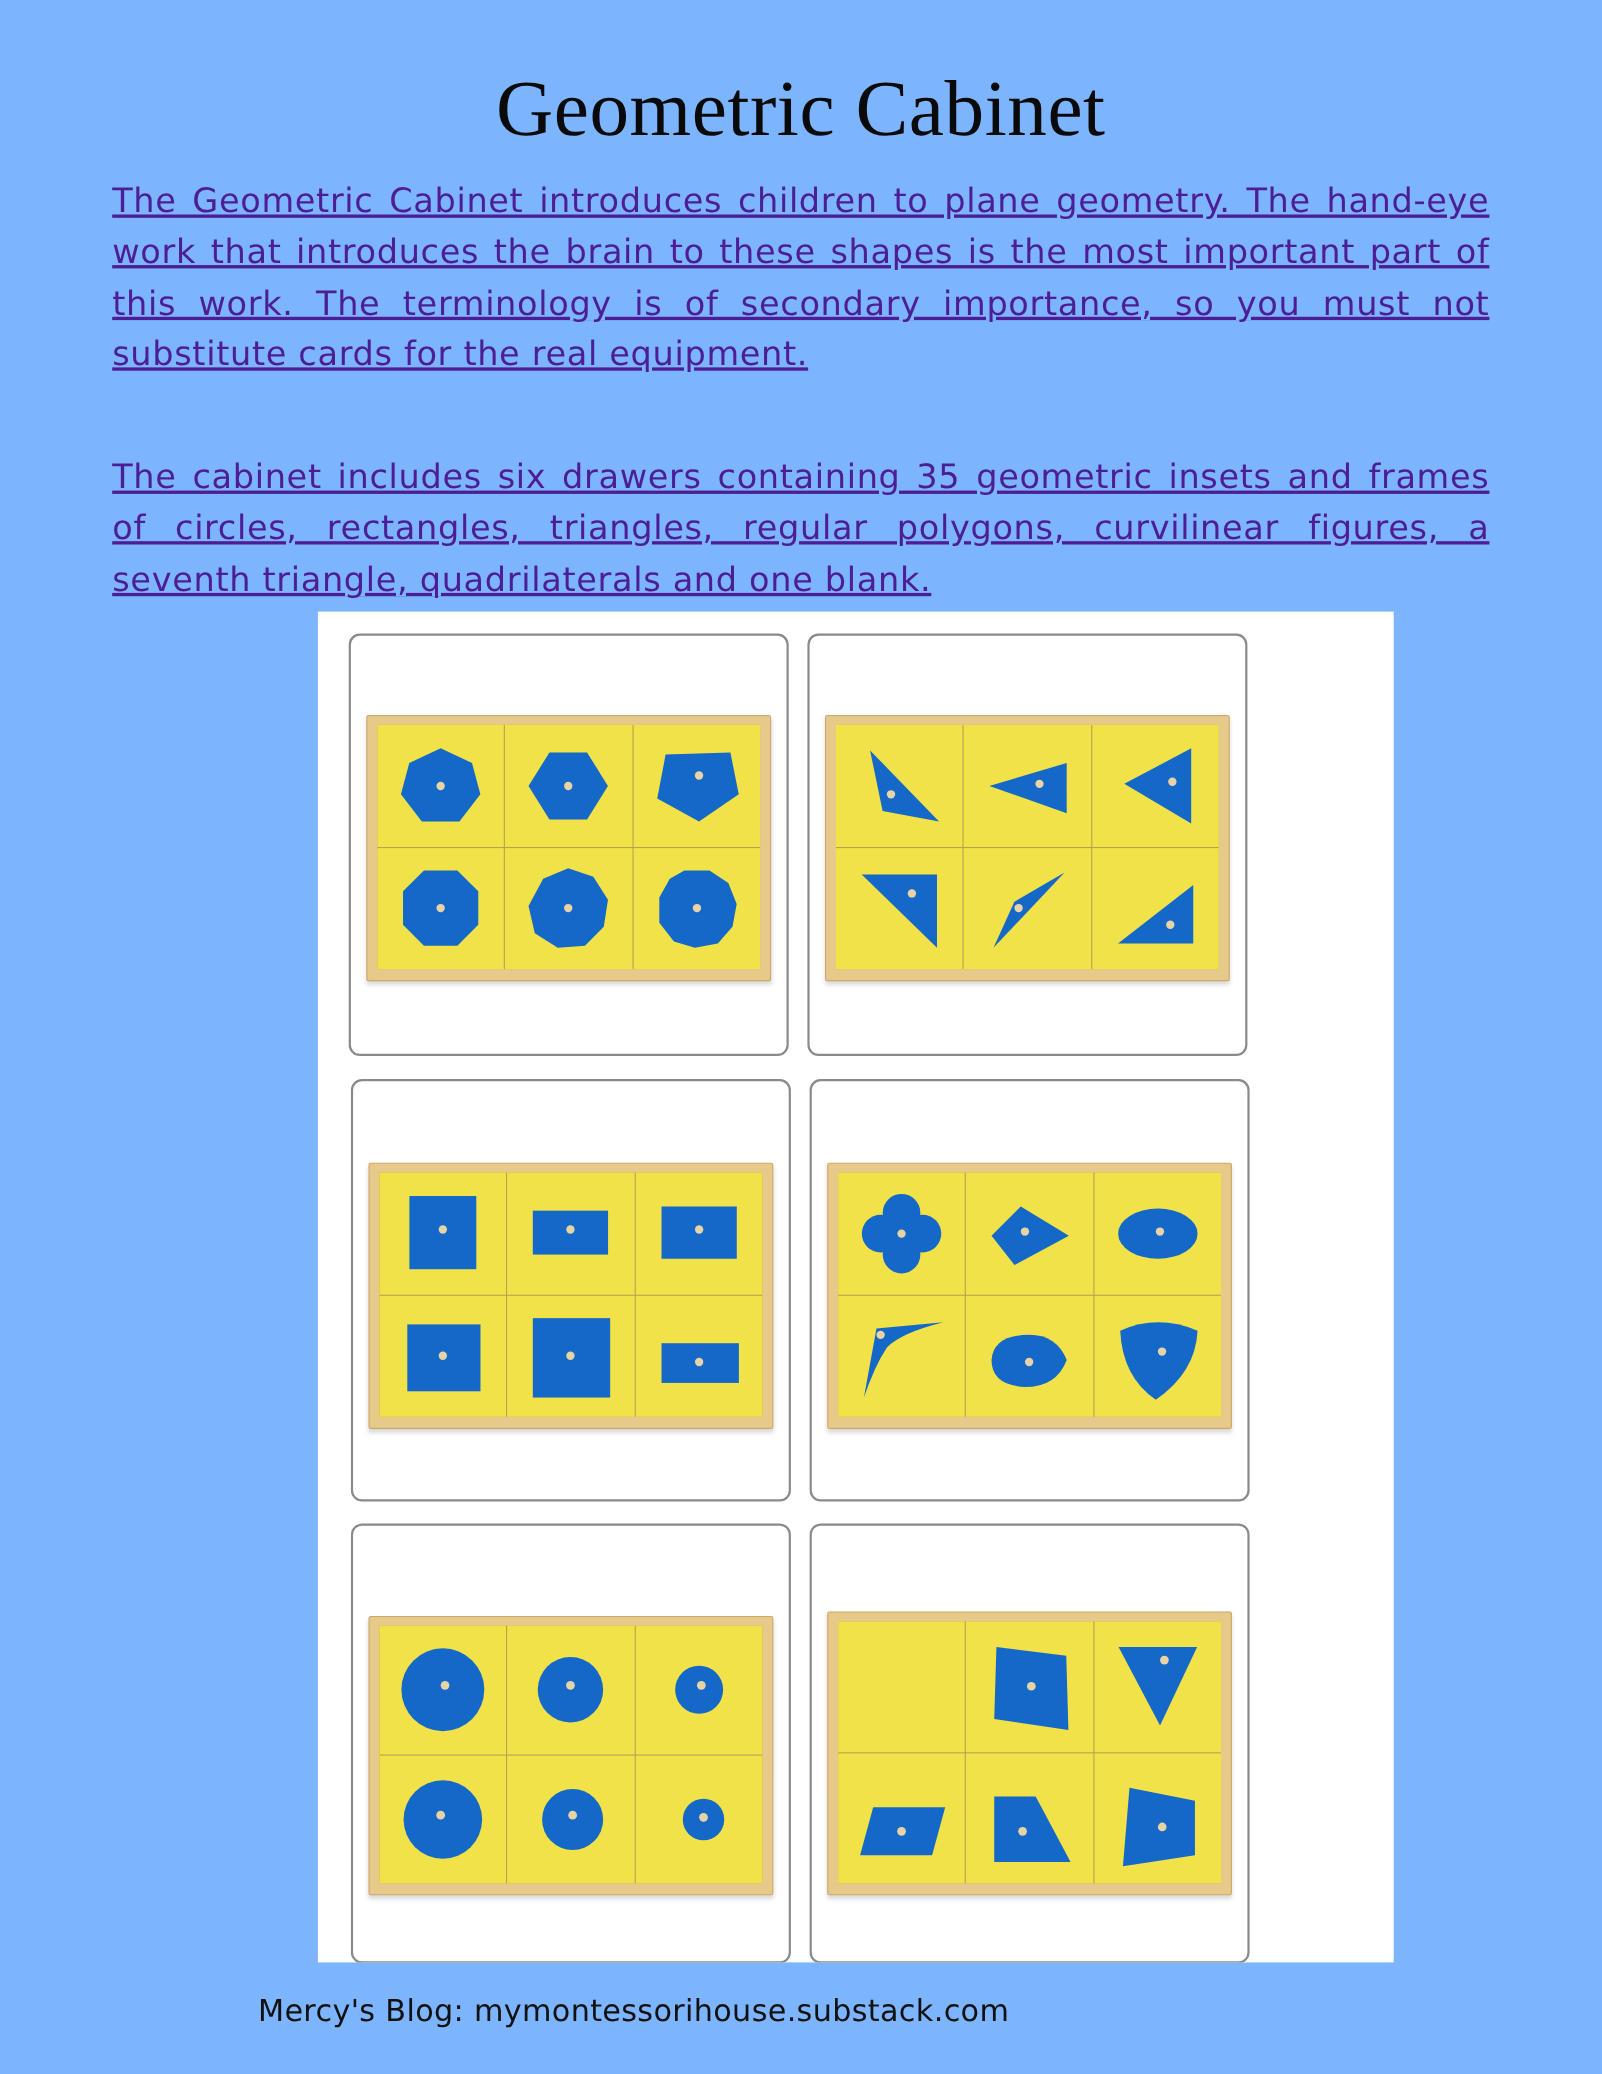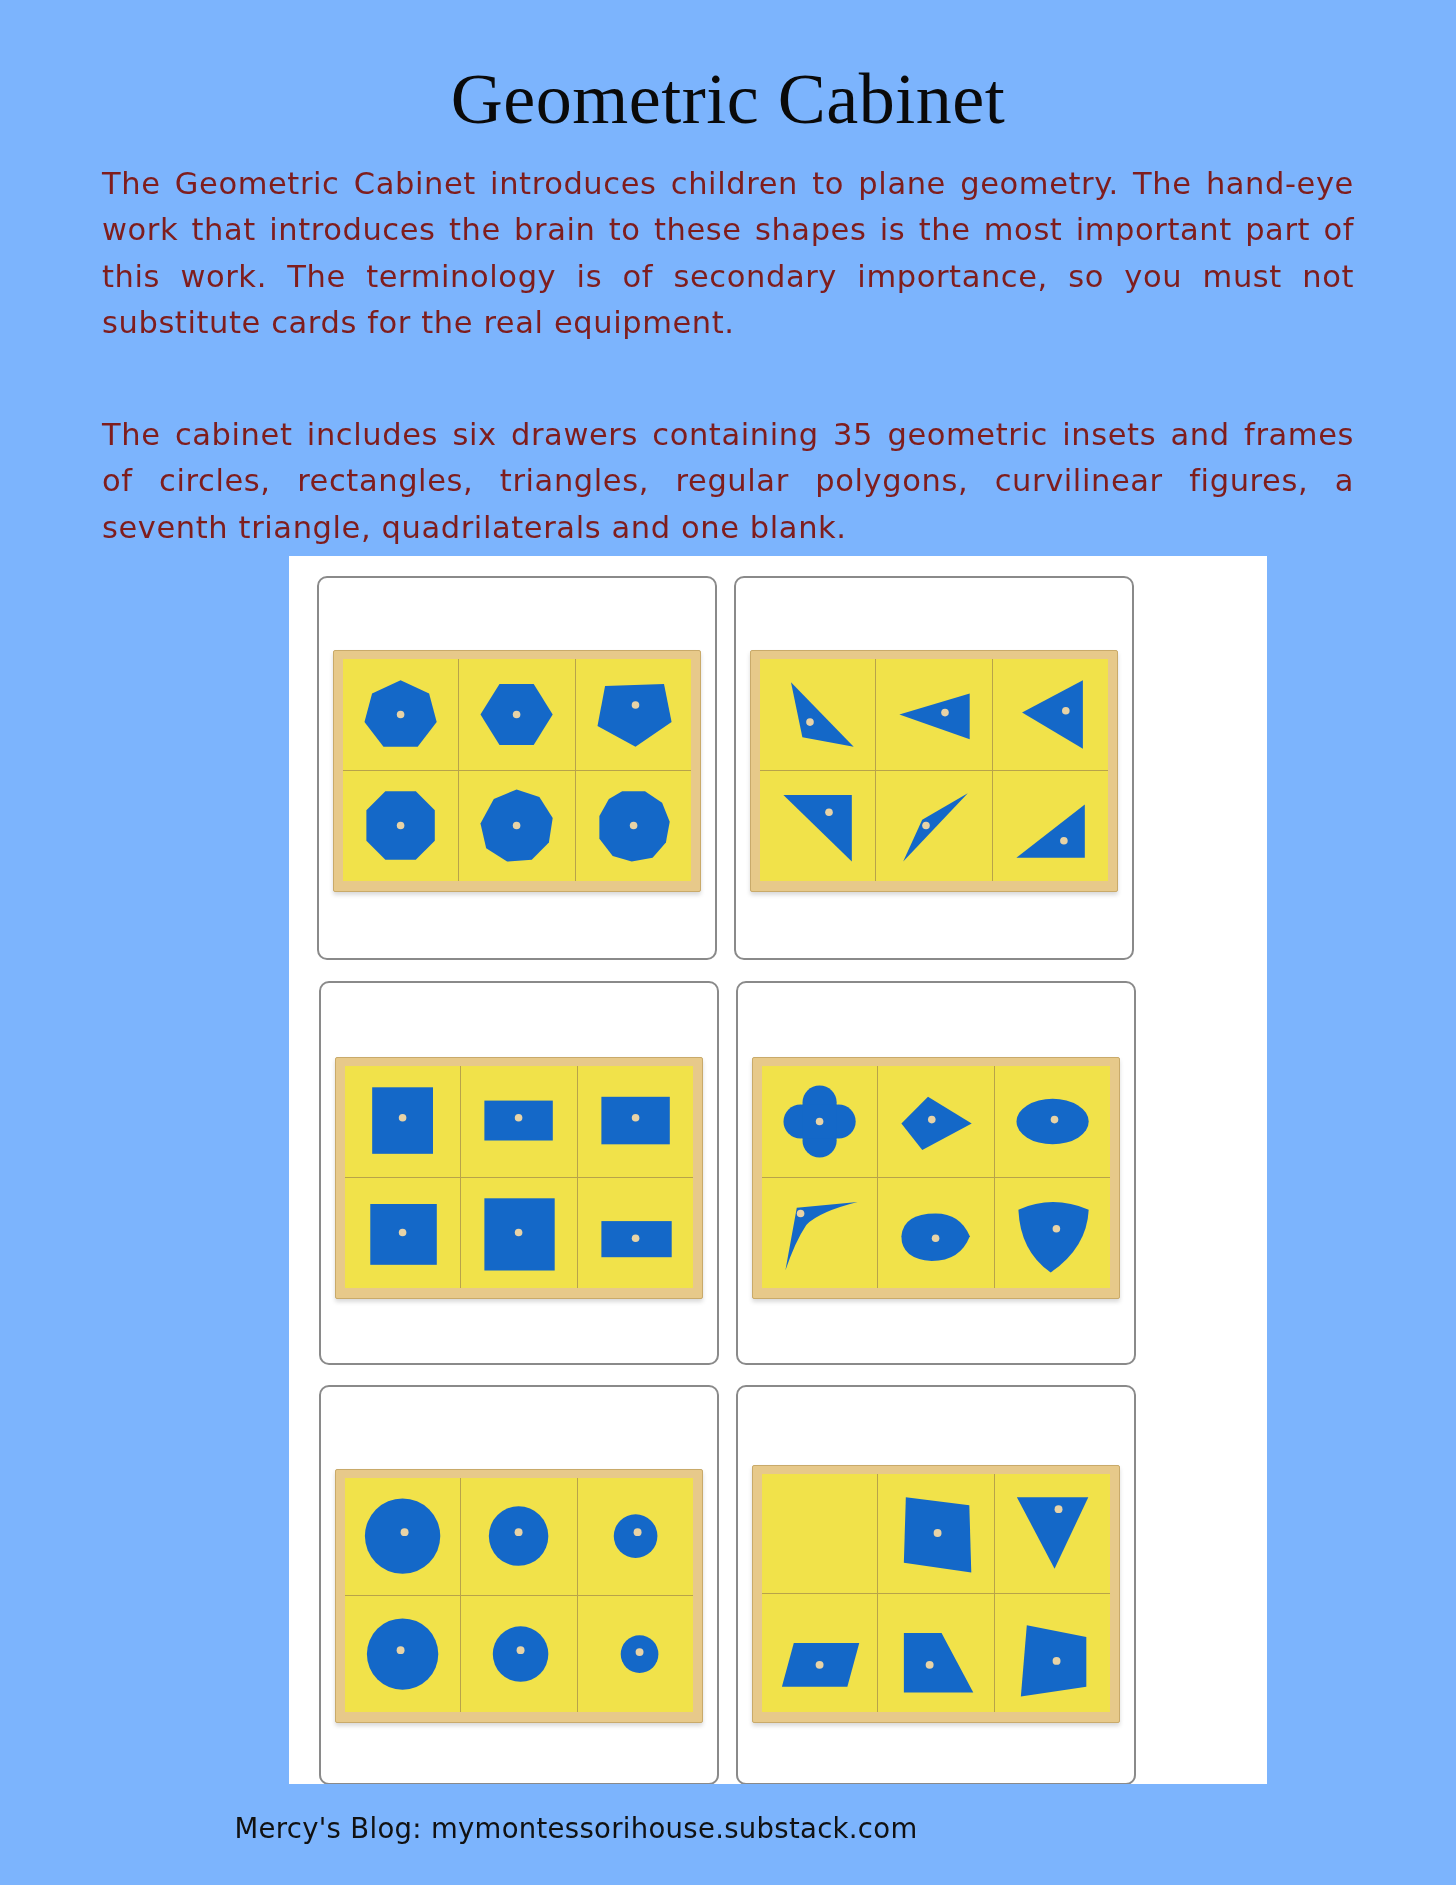--- a/index.html
+++ b/index.html
@@ -16,21 +16,22 @@
     text-align: center;
     font-size: 72px; font-weight: 400; letter-spacing: 0.5px;
     color: #0a0a0a;
     font-family: Liberation Serif, serif;
   }
   .para {
     position: absolute; left: 102px; width: 1252px;
     font-size: 30.5px; line-height: 46.3px;
     text-align: justify; text-align-last: left;
     letter-spacing: 0.6px;
-    color: #7f1d1d;
+    color: #4c1d95;
+    text-decoration: underline;
   }
   .p1 { top: 161px; }
   .p2 { top: 412px; }
   .panel {
     position: absolute; left: 289px; top: 556px;
     width: 978px; height: 1228px;
     background: #ffffff;
     overflow: hidden;
   }
   .card {

